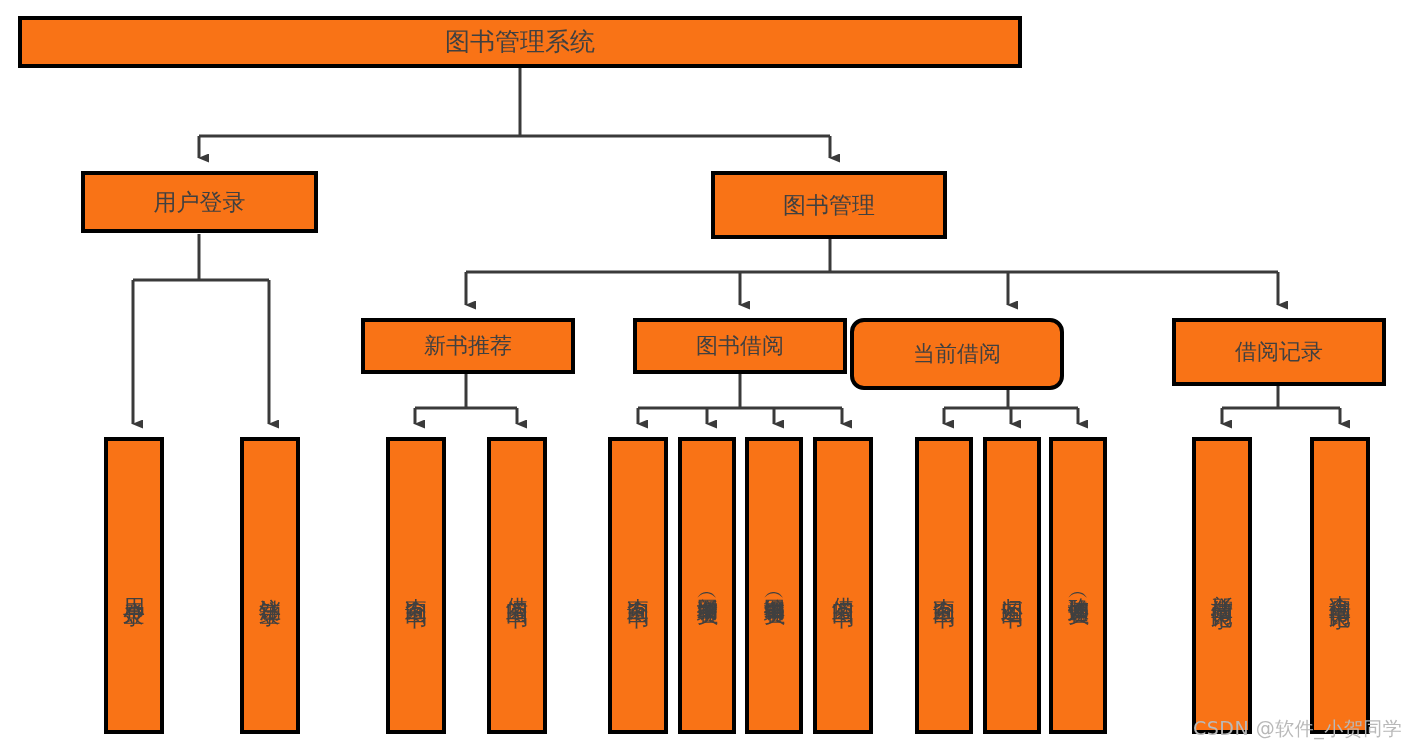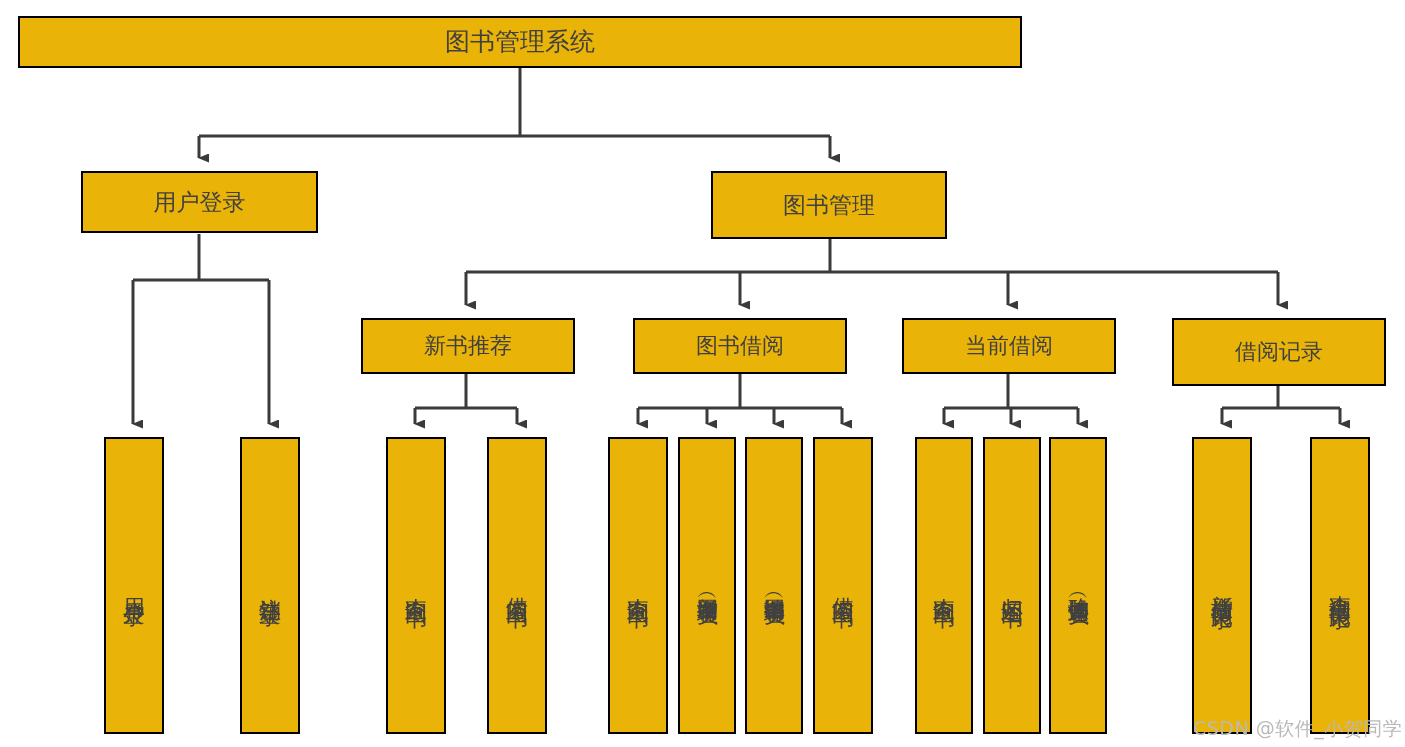--- a/index.html
+++ b/index.html
@@ -22,22 +22,22 @@
     position: absolute;
     left: 0;
     top: 0;
     width: 1405px;
     height: 747px;
     pointer-events: none;
   }
   .node {
     position: absolute;
     box-sizing: border-box;
-    border: 2px solid #000000;
-    background: #eab308;
+    border: 4px solid #000000;
+    background: #f97316;
     display: flex;
     align-items: center;
     justify-content: center;
     color: #3b3b3b;
   }
   .node .label {
     display: block;
     text-align: center;
     line-height: 1.15;
     color: #404040;
@@ -143,21 +143,21 @@
   </div>
 
   <div class="node level3" style="left:633px; top:318px; width:214px; height:56px;">
     <span class="label">图书借阅</span>
   </div>
 
   <div class="node level3" style="left:361px; top:318px; width:214px; height:56px;">
     <span class="label">新书推荐</span>
   </div>
 
-  <div class="node level3" style="left:902px; top:318px; width:214px; height:56px;">
+  <div class="node level3" style="left:850px; top:318px; width:214px; height:72px;border-radius:14px;">
     <span class="label">当前借阅</span>
   </div>
 
   <div class="node level3" style="left:1172px; top:318px; width:214px; height:68px;">
     <span class="label">借阅记录</span>
   </div>
 
   <div class="node leaf" style="left:104px; top:437px; width:60px; height:297px;">
     <span class="label">用户登录</span>
   </div>

